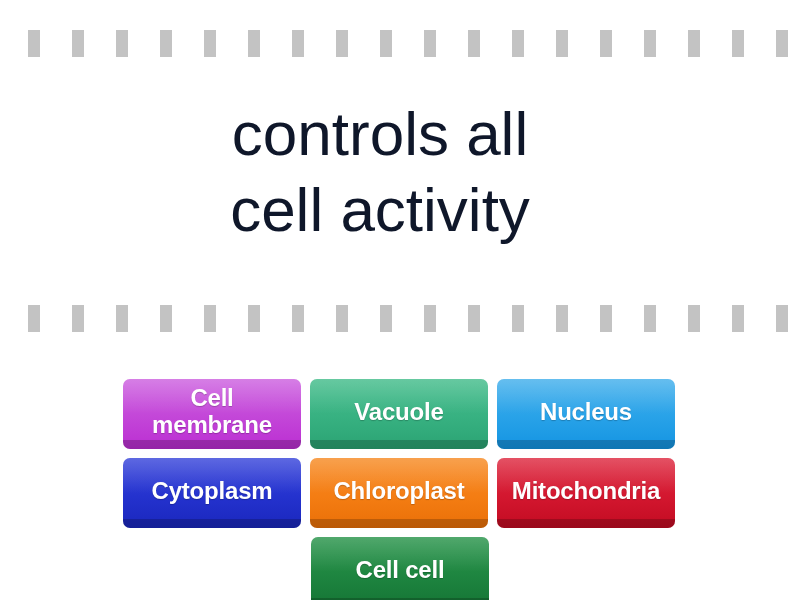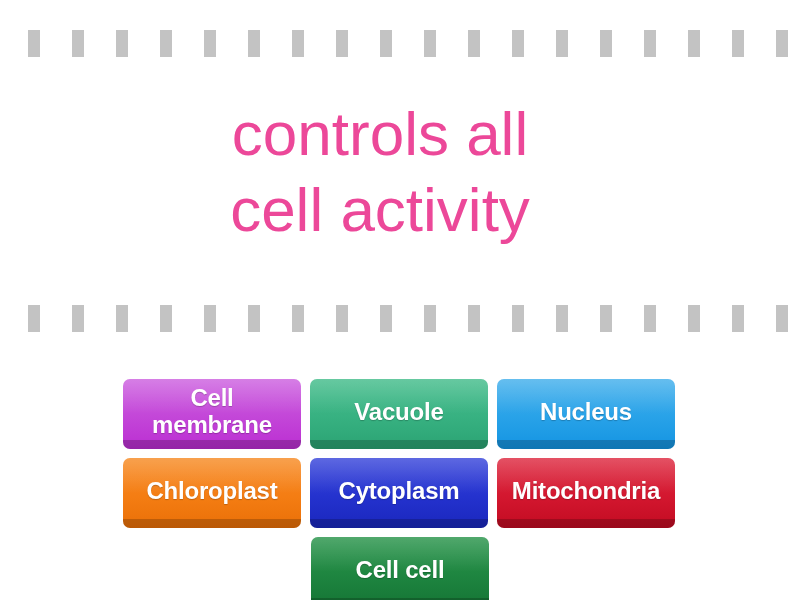--- a/index.html
+++ b/index.html
@@ -53,21 +53,21 @@
   
   .prompt {
     position: absolute;
     top: 96px;
     left: 0;
     width: 760px;
     text-align: center;
     font-size: 62px;
     line-height: 1.22;
     font-weight: 300;
-    color: #ec4899;
+    color: #0f172a;
     letter-spacing: 0px;
     white-space: pre-line;
   }
 
   
   .tile-grid {
     position: absolute;
     top: 350px;
     left: 123px;
     width: 554px;
@@ -186,25 +186,25 @@
     <div class="tile" style="background: linear-gradient(rgb(205, 98, 224) 0%, rgb(195, 70, 216) 55%, rgb(187, 46, 210) 100%);">
       <span class="tile-label">Cell
 membrane</span>
     </div>
     <div class="tile" style="background: linear-gradient(rgb(69, 189, 140) 0%, rgb(55, 177, 129) 55%, rgb(43, 163, 115) 100%);">
       <span class="tile-label">Vacuole</span>
     </div>
     <div class="tile" style="background: linear-gradient(rgb(68, 176, 236) 0%, rgb(40, 162, 232) 55%, rgb(20, 148, 226) 100%);">
       <span class="tile-label">Nucleus</span>
     </div>
+    <div class="tile" style="background: linear-gradient(rgb(58, 71, 219) 0%, rgb(36, 50, 206) 55%, rgb(26, 39, 189) 100%);">
+      <span class="tile-label">Cytoplasm</span>
+    </div>
     <div class="tile" style="background: linear-gradient(rgb(247, 140, 39) 0%, rgb(244, 125, 19) 55%, rgb(234, 112, 7) 100%);">
       <span class="tile-label">Chloroplast</span>
-    </div>
-    <div class="tile" style="background: linear-gradient(rgb(58, 71, 219) 0%, rgb(36, 50, 206) 55%, rgb(26, 39, 189) 100%);">
-      <span class="tile-label">Cytoplasm</span>
     </div>
     <div class="tile" style="background: linear-gradient(rgb(222, 43, 66) 0%, rgb(211, 23, 47) 55%, rgb(195, 11, 34) 100%);">
       <span class="tile-label">Mitochondria</span>
     </div>
     <div class="tile-row-last">
       <div class="tile" style="background: linear-gradient(rgb(42, 149, 76) 0%, rgb(30, 133, 64) 55%, rgb(21, 117, 53) 100%);">
         <span class="tile-label">Cell cell</span>
       </div>
     </div>
   </div>

